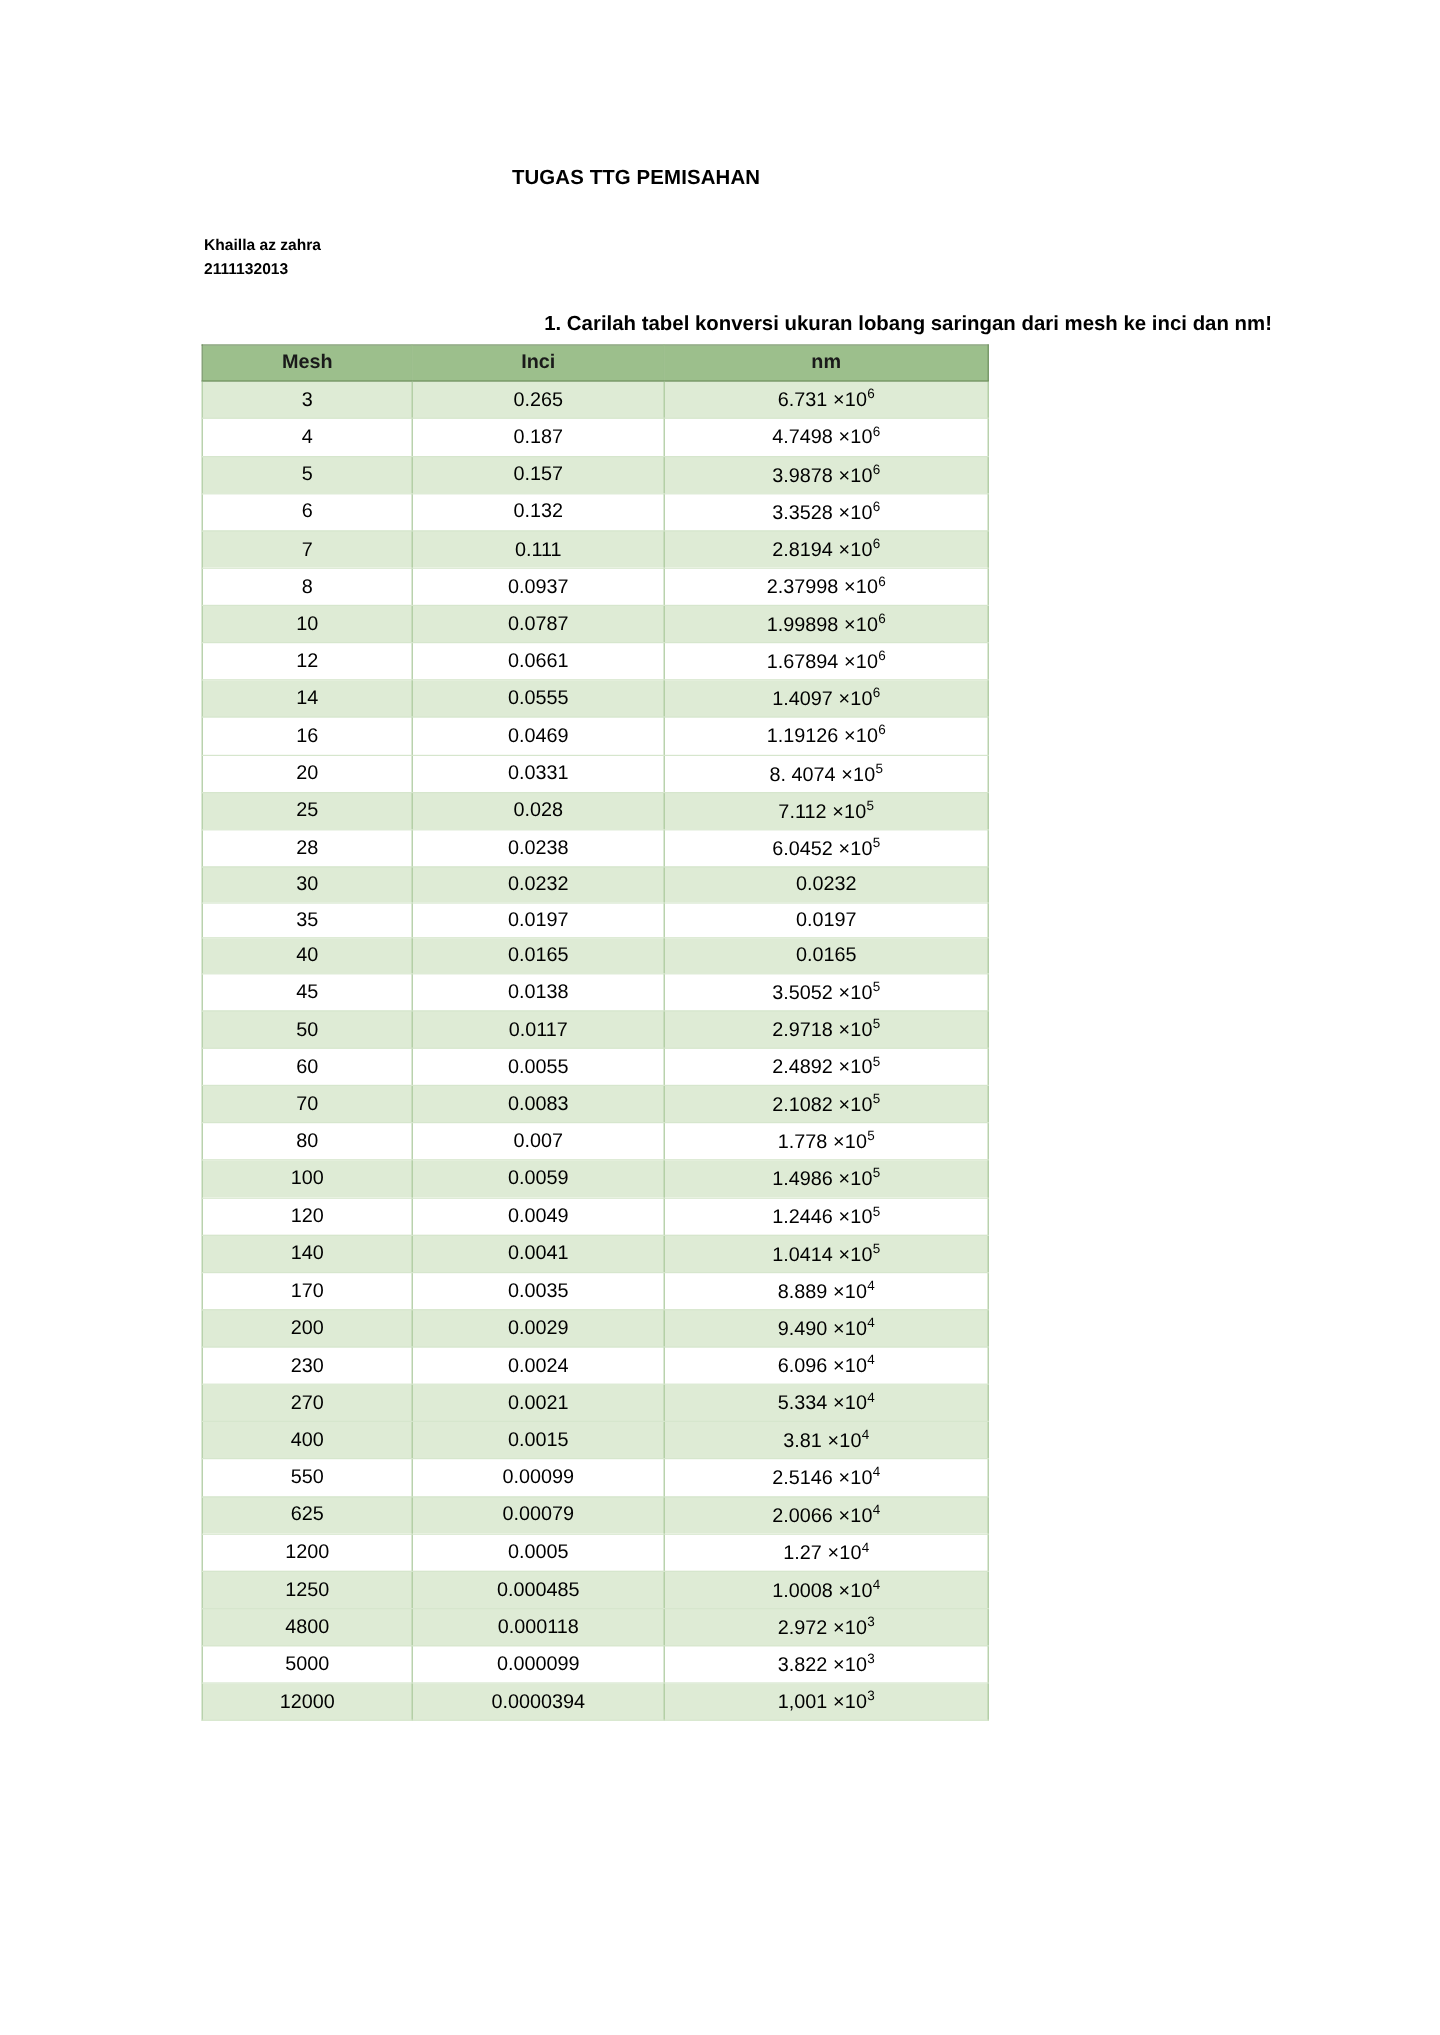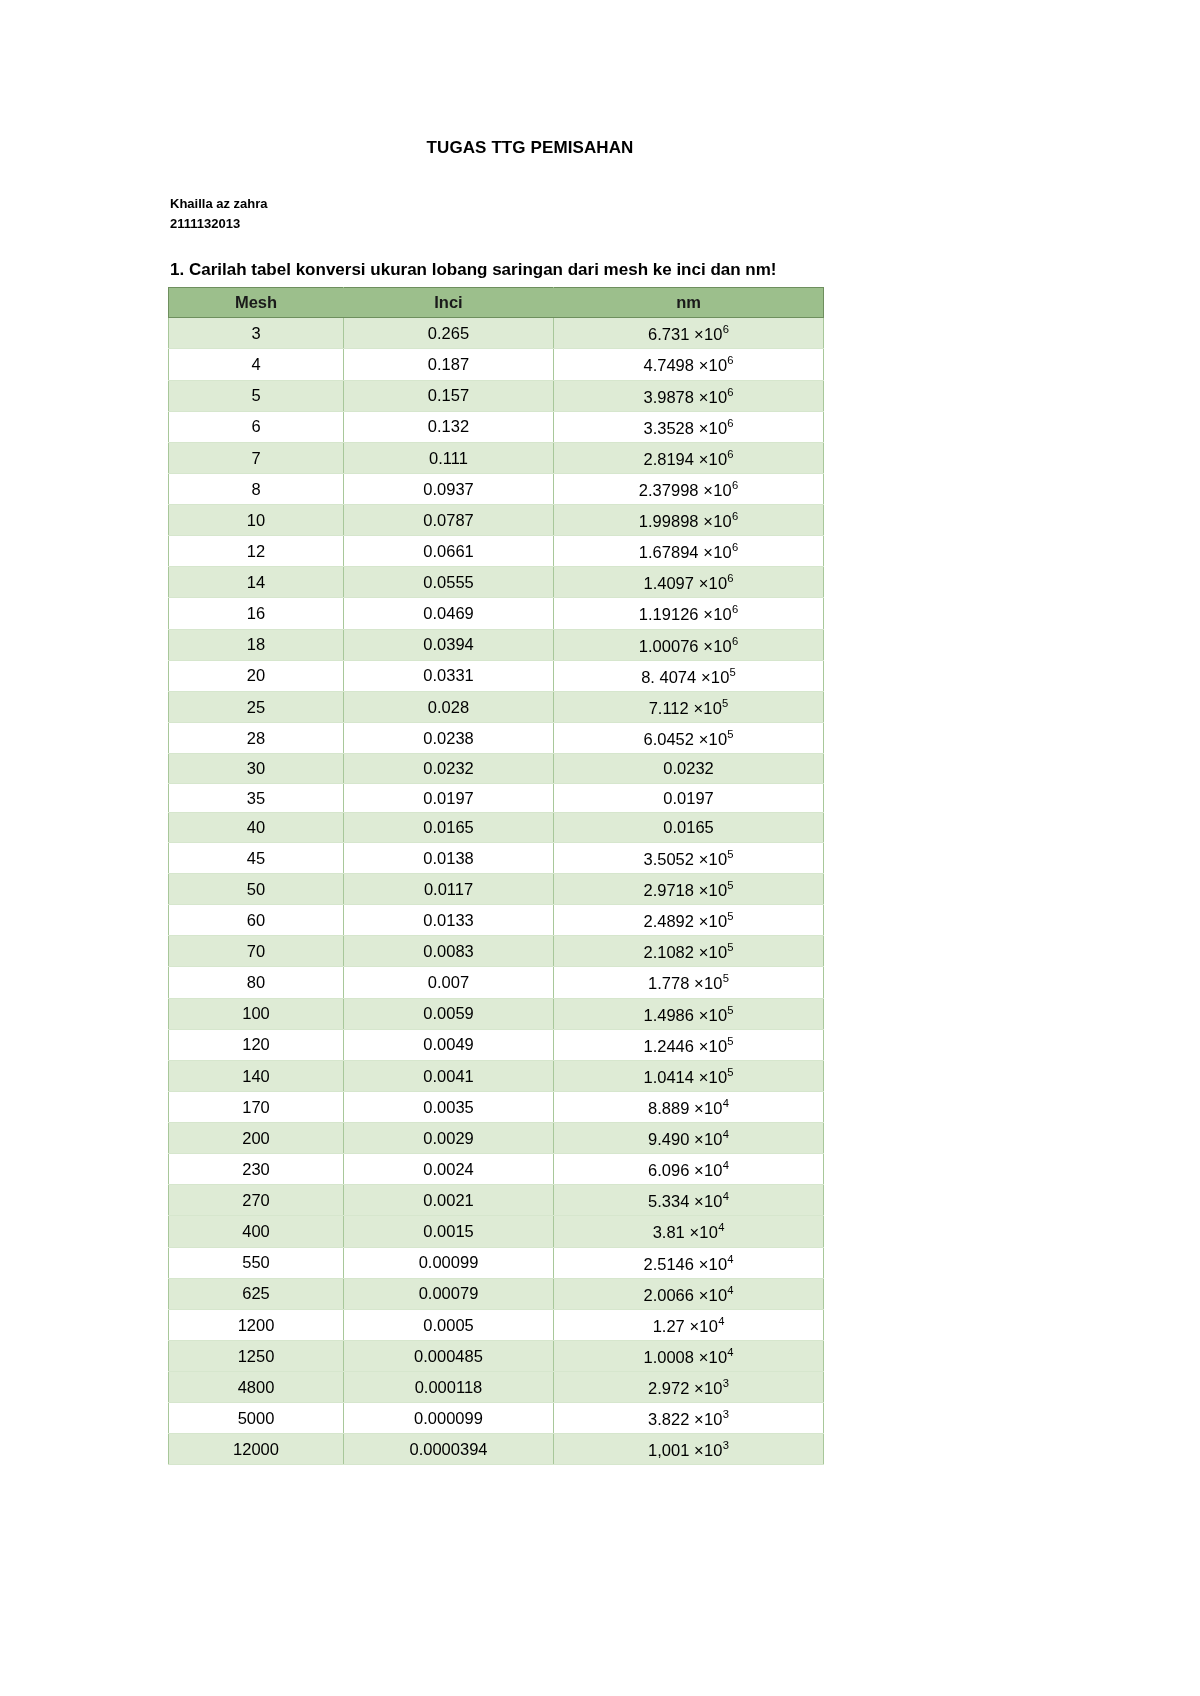--- a/index.html
+++ b/index.html
@@ -39,20 +39,21 @@
   }
   .author-line {
     margin: 0;
   }
   .question {
     padding-left: 170px;
     padding-top: 26px;
     font-size: 17px;
     font-weight: bold;
     margin: 0;
+    text-align: right;
   }
   .table-wrap {
     padding-left: 168px;
     padding-top: 7px;
   }
   table.mesh-table {
     border-collapse: collapse;
     width: 655px;
     table-layout: fixed;
   }
@@ -164,25 +165,20 @@
           <tr class="alt">
             <td>14</td>
             <td>0.0555</td>
             <td class="nm-cell"><span>1.4097</span><span class="mult"> ×10</span><sup>6</sup></td>
           </tr>
           <tr class="plain">
             <td>16</td>
             <td>0.0469</td>
             <td class="nm-cell"><span>1.19126</span><span class="mult"> ×10</span><sup>6</sup></td>
           </tr>
-          <tr class="alt">
-            <td>18</td>
-            <td>0.0394</td>
-            <td class="nm-cell"><span>1.00076</span><span class="mult"> ×10</span><sup>6</sup></td>
-          </tr>
           <tr class="plain">
             <td>20</td>
             <td>0.0331</td>
             <td class="nm-cell"><span>8. 4074</span><span class="mult"> ×10</span><sup>5</sup></td>
           </tr>
           <tr class="alt">
             <td>25</td>
             <td>0.028</td>
             <td class="nm-cell"><span>7.112</span><span class="mult"> ×10</span><sup>5</sup></td>
           </tr>
@@ -211,21 +207,21 @@
             <td>0.0138</td>
             <td class="nm-cell"><span>3.5052</span><span class="mult"> ×10</span><sup>5</sup></td>
           </tr>
           <tr class="alt">
             <td>50</td>
             <td>0.0117</td>
             <td class="nm-cell"><span>2.9718</span><span class="mult"> ×10</span><sup>5</sup></td>
           </tr>
           <tr class="plain">
             <td>60</td>
-            <td>0.0133</td>
+            <td>0.0055</td>
             <td class="nm-cell"><span>2.4892</span><span class="mult"> ×10</span><sup>5</sup></td>
           </tr>
           <tr class="alt">
             <td>70</td>
             <td>0.0083</td>
             <td class="nm-cell"><span>2.1082</span><span class="mult"> ×10</span><sup>5</sup></td>
           </tr>
           <tr class="plain">
             <td>80</td>
             <td>0.007</td>

